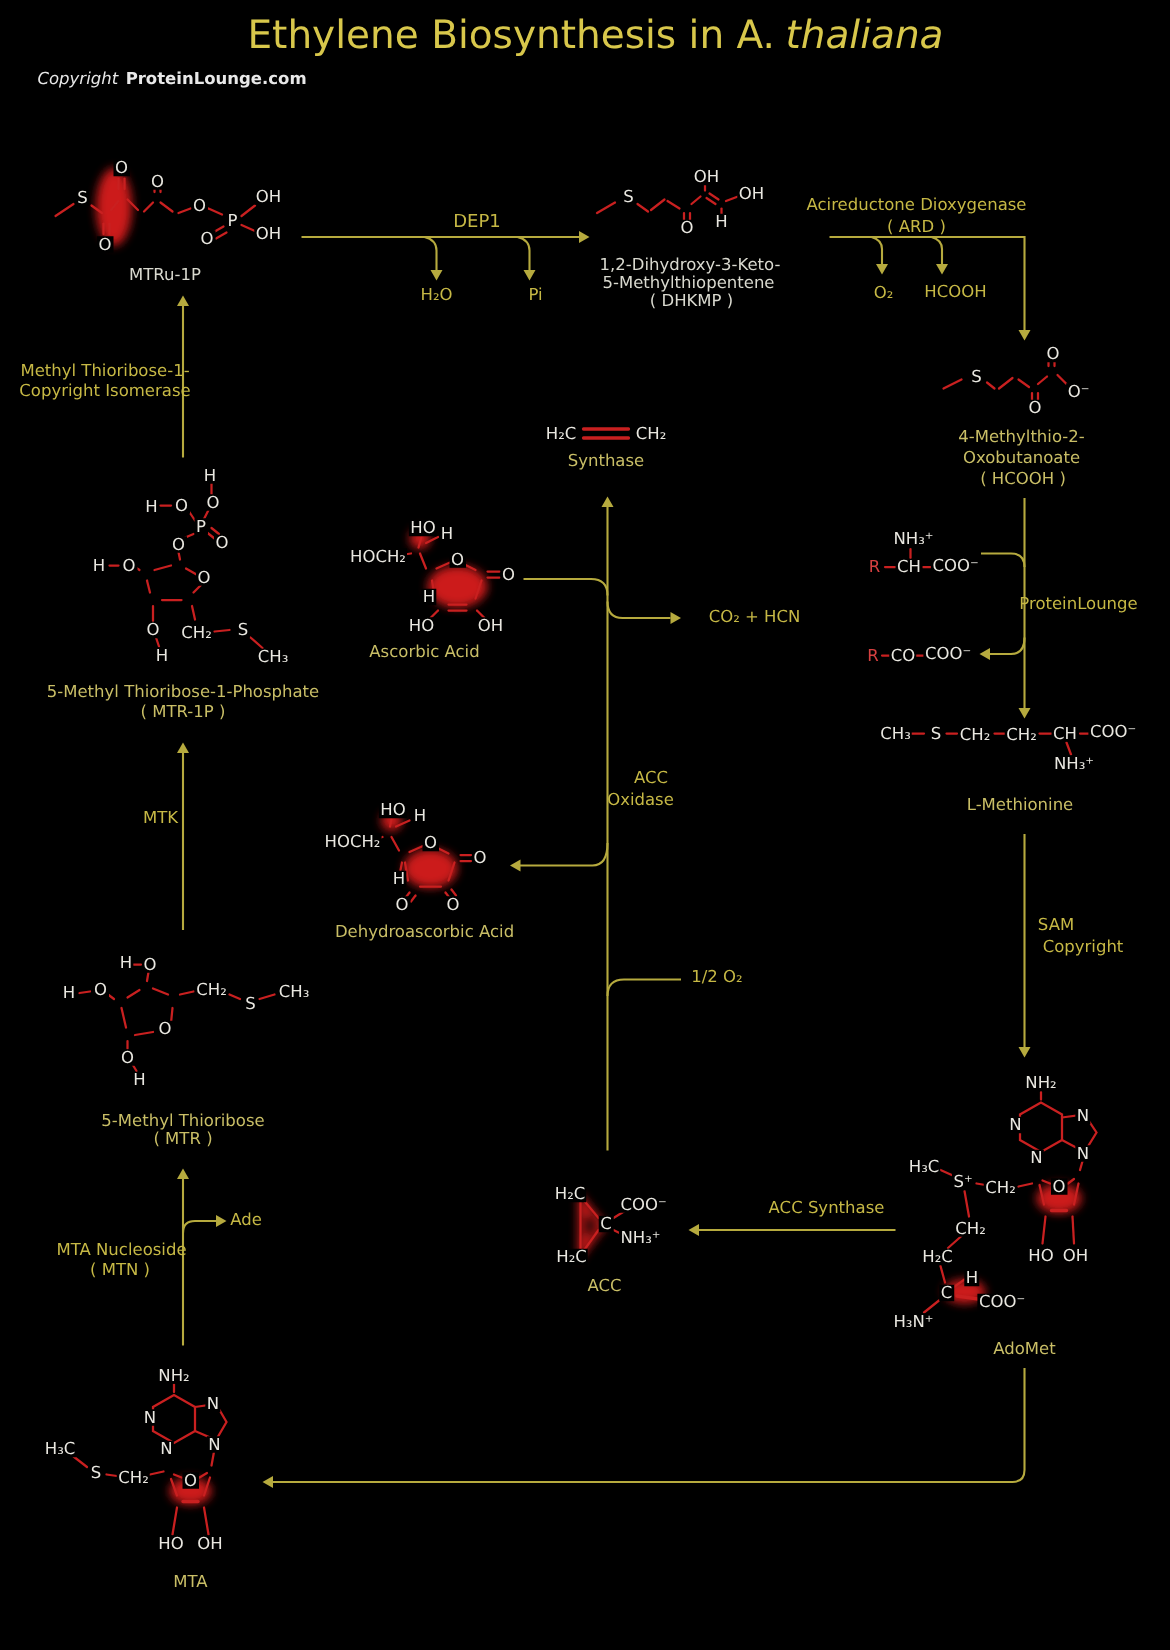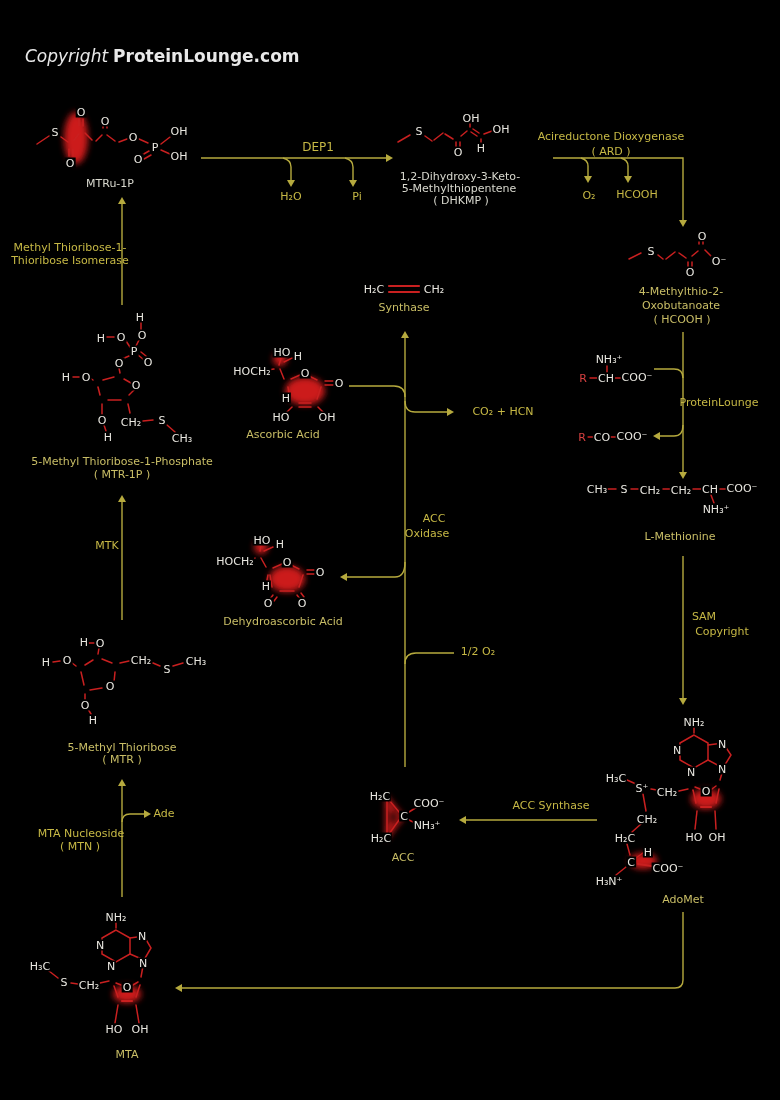--- a/index.html
+++ b/index.html
@@ -10,21 +10,21 @@
        font-size:11px;line-height:1.1;}
   .yel{color:#c6b845;}
   .cmp{color:#c9be66;}
   .wht{color:#d9d9cf;}
   .atom{position:absolute;transform:translate(-50%,-50%);white-space:nowrap;
         font-size:11px;line-height:1;color:#e9e7e0;background:#000;padding:0 1px;}
   .atom.r{color:#d64040;}
   #title{position:absolute;left:397px;top:24px;transform:translate(-50%,-50%);
          font-size:26px;color:#d8c74b;white-space:nowrap;}
   #title .sp{font-style:italic;margin-left:7px;}
-  #copy{position:absolute;left:25px;top:46px;font-size:17px;color:#e8e8e8;white-space:nowrap;}
+  #copy{position:absolute;left:25px;top:46px;font-size:11px;color:#e8e8e8;white-space:nowrap;}
   #copy .cw{font-style:italic;}
   #copy .cs{font-weight:bold;margin-left:5px;}
   .dep{font-size:12px;}
 </style>
 </head>
 <body>
 
 <div id="canvas">
 
   <svg width="780" height="1100" viewBox="0 0 780 1100">
@@ -256,20 +256,23 @@
       <polygon points="447,408 447,416 454,412"></polygon>
       <polygon points="347,573 347,581 340,577"></polygon>
       <polygon points="182,984 182,992 175,988"></polygon>
       <polygon points="118,786 126,786 122,779"></polygon>
       <polygon points="144,810 144,818 151,814"></polygon>
       <polygon points="118,502 126,502 122,495"></polygon>
       <polygon points="118,204 126,204 122,197"></polygon>
     </g>
   </svg>
 
+  <div id="title">
+    <span>Ethylene Biosynthesis in A.</span><span class="sp">thaliana</span>
+  </div>
   <div id="copy">
     <span class="cw">Copyright</span><span class="cs">ProteinLounge.com</span>
   </div>
 
   <div class="lab yel dep" style="left:318px;top:148px">DEP1</div>
   <div class="lab yel" style="left:291px;top:197px">H₂O</div>
   <div class="lab yel" style="left:357px;top:197px">Pi</div>
   <div class="lab yel" style="left:611px;top:137px">Acireductone Dioxygenase</div>
   <div class="lab yel" style="left:611px;top:152px">( ARD )</div>
   <div class="lab yel" style="left:589px;top:196px">O₂</div>
@@ -280,21 +283,21 @@
   <div class="lab yel" style="left:551px;top:806px">ACC Synthase</div>
   <div class="lab yel" style="left:434px;top:519px">ACC</div>
   <div class="lab yel" style="left:427px;top:534px">Oxidase</div>
   <div class="lab yel" style="left:503px;top:412px">CO₂ + HCN</div>
   <div class="lab yel" style="left:478px;top:652px">1/2 O₂</div>
   <div class="lab yel" style="left:107px;top:546px">MTK</div>
   <div class="lab yel" style="left:81px;top:834px">MTA Nucleoside</div>
   <div class="lab yel" style="left:80px;top:847px">( MTN )</div>
   <div class="lab yel" style="left:164px;top:814px">Ade</div>
   <div class="lab yel" style="left:70px;top:248px">Methyl Thioribose-1-</div>
-  <div class="lab yel" style="left:70px;top:261px">Thioribose Isomerase</div>
+  <div class="lab yel" style="left:70px;top:261px">Copyright Isomerase</div>
 
   <div class="lab wht" style="left:110px;top:184px">MTRu-1P</div>
   <div class="lab wht" style="left:460px;top:177px">1,2-Dihydroxy-3-Keto-</div>
   <div class="lab wht" style="left:459px;top:189px">5-Methylthiopentene</div>
   <div class="lab wht" style="left:461px;top:201px">( DHKMP )</div>
   <div class="lab cmp" style="left:681px;top:292px">4-Methylthio-2-</div>
   <div class="lab cmp" style="left:681px;top:306px">Oxobutanoate</div>
   <div class="lab cmp" style="left:682px;top:320px">( HCOOH )</div>
   <div class="lab cmp" style="left:680px;top:537px">L-Methionine</div>
   <div class="lab cmp" style="left:404px;top:308px">Synthase</div>

